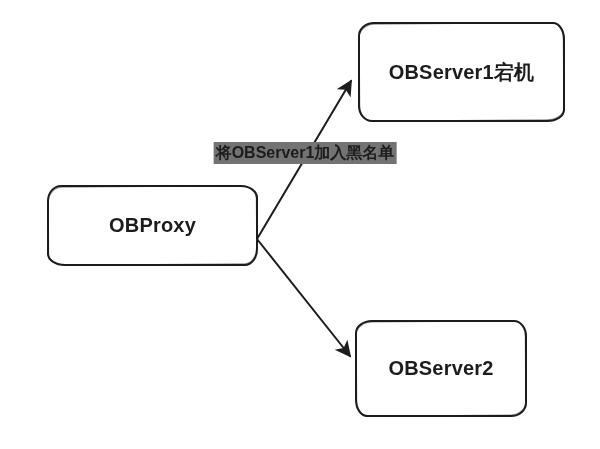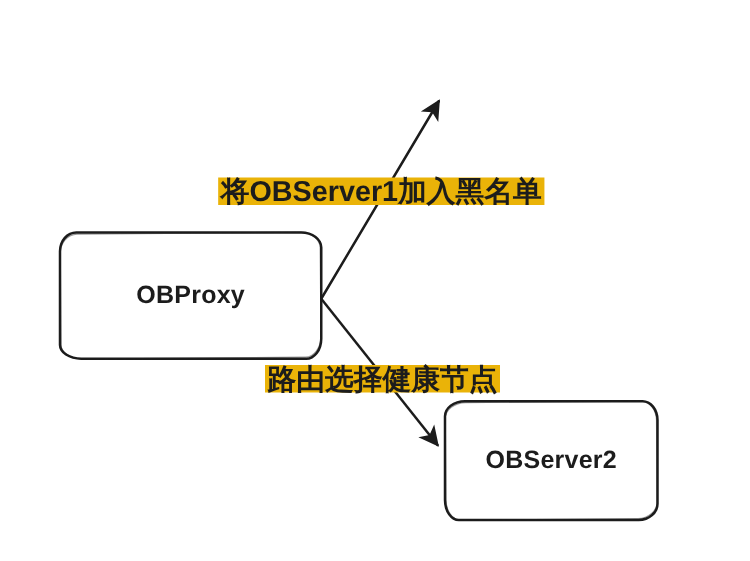--- a/index.html
+++ b/index.html
@@ -46,34 +46,34 @@
     transform: rotate(-0.5deg);
     pointer-events: none;
   }
   #node-observer1 {
     left: 358px; top: 22px;
     width: 207px; height: 100px;
     border-radius: 16px 12px 18px 14px / 14px 17px 12px 16px;
   }
   #node-obproxy {
     left: 47px; top: 185px;
-    width: 211px; height: 103px;
+    width: 211px; height: 81px;
     border-radius: 14px 17px 13px 18px / 16px 13px 17px 12px;
   }
   #node-observer2 {
     left: 355px; top: 320px;
     width: 172px; height: 97px;
     border-radius: 17px 13px 16px 12px / 13px 16px 14px 17px;
   }
   .edge-label {
     position: absolute;
     transform: translateX(-50%);
-    background: #eab308;
+    background: #737373;
     color: #1c1c1c;
-    font-size: 23px;
+    font-size: 16px;
     font-weight: 700;
     line-height: 22px;
     white-space: nowrap;
     padding: 0 2px;
   }
   #edge-label-blacklist { left: 305px; top: 142px; }
   #edge-label-route     { left: 306px; top: 292px; }
 </style>
 </head>
 <body>
@@ -83,26 +83,28 @@
   <svg id="edges-layer" viewBox="0 0 600 449" xmlns="http://www.w3.org/2000/svg">
     <defs>
       <marker id="ah" viewBox="0 0 10 10" refX="8.5" refY="5" markerWidth="9" markerHeight="9" orient="auto">
         <path d="M0.5,0.5 L9.5,5 L0.5,9.5 L2.8,5 Z" fill="#1c1c1c"></path>
       </marker>
     </defs>
     <path d="M257,239 L351,81" stroke="#1c1c1c" stroke-width="2" fill="none" stroke-linecap="round" marker-end="url(#ah)"></path>
     <path d="M257,239 L350,356" stroke="#1c1c1c" stroke-width="2" fill="none" stroke-linecap="round" marker-end="url(#ah)"></path>
   </svg>
 
+  <div class="node" id="node-observer1">
+    <span>OBServer1宕机</span>
+  </div>
 
   <div class="node" id="node-obproxy">
     <span>OBProxy</span>
   </div>
 
   <div class="node" id="node-observer2">
     <span>OBServer2</span>
   </div>
 
   <div class="edge-label" id="edge-label-blacklist">将OBServer1加入黑名单</div>
 
-  <div class="edge-label" id="edge-label-route">路由选择健康节点</div>
 
 </div>
 
 </body></html>

